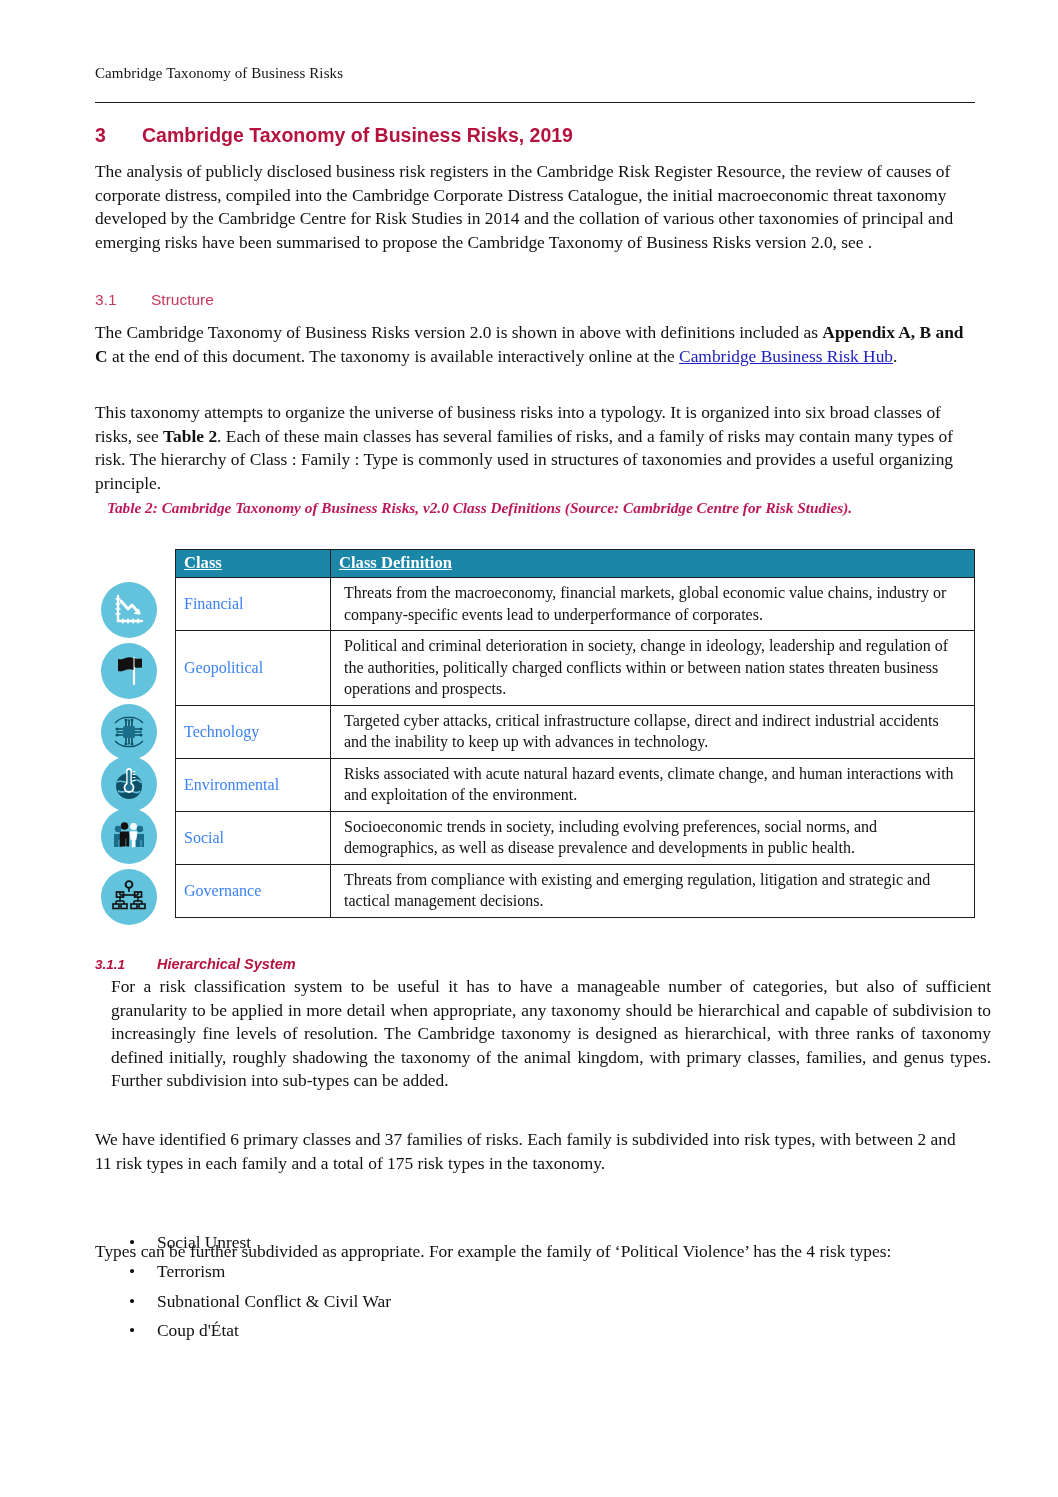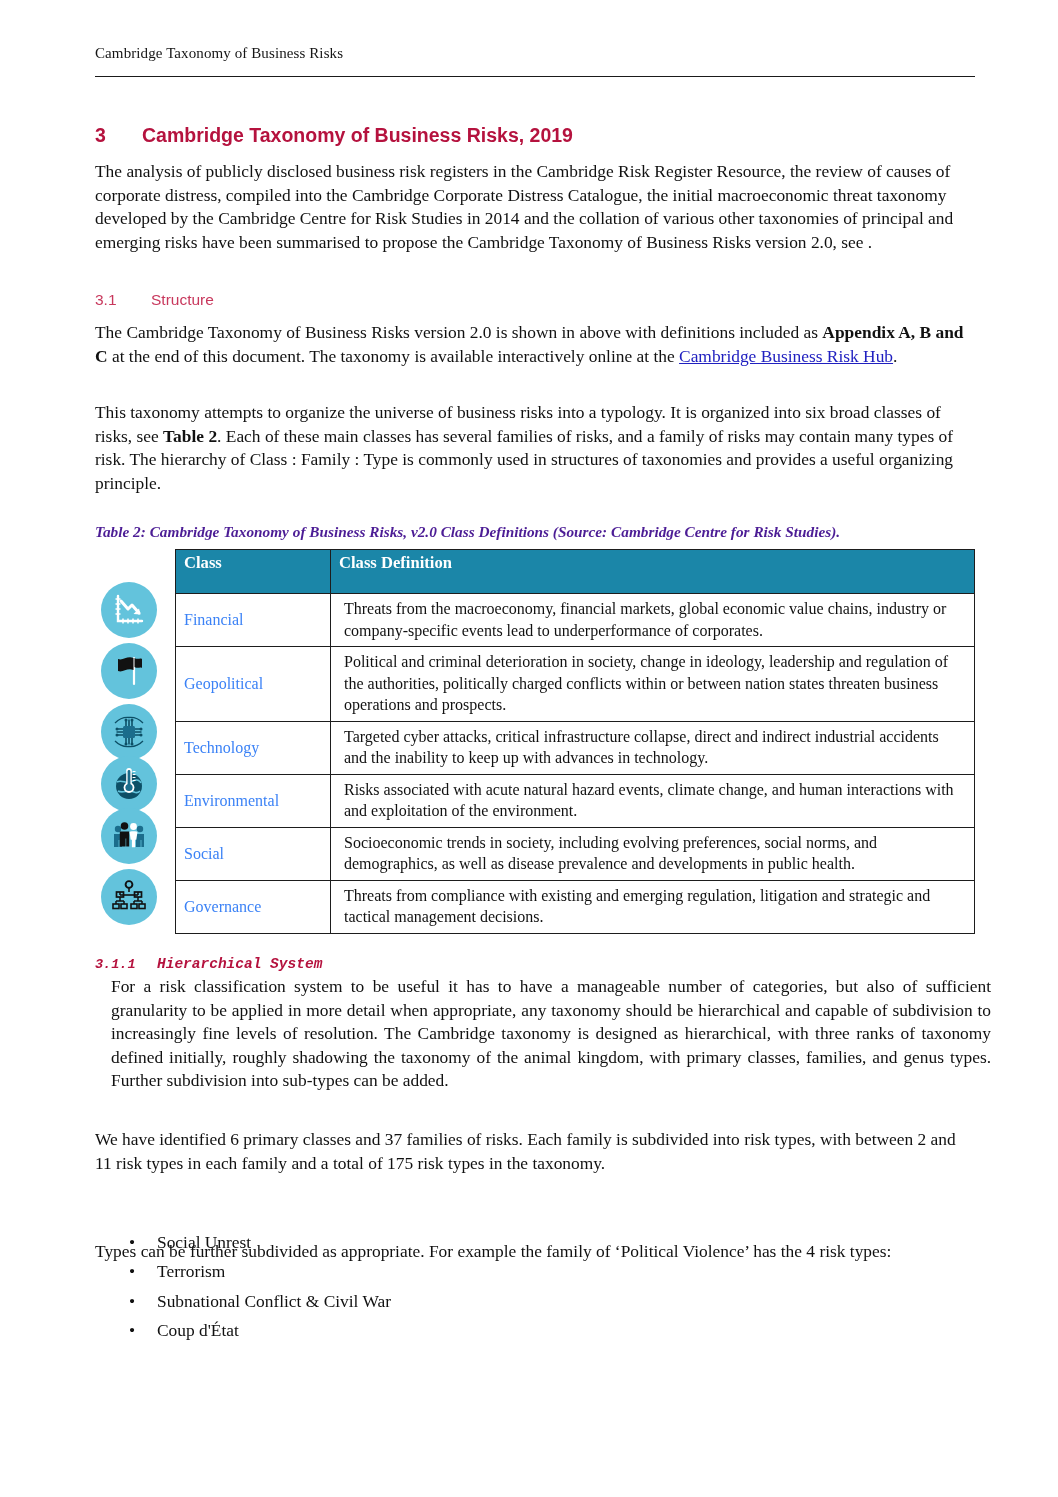--- a/index.html
+++ b/index.html
@@ -22,25 +22,25 @@
     position: absolute;
     left: 95px;
     top: 0;
     width: 880px;
     height: 1497px;
   }
 
   
   .run-header {
     position: absolute;
-    top: 44px;
+    top: 64px;
     left: 0;
     width: 880px;
     border-bottom: 1.6px solid #1a1a1a;
-    padding-bottom: 14px;
+    padding-bottom: 20px;
   }
   .run-header-text {
     font-family: "Liberation Serif", serif;
     font-size: 15px;
     color: #151515;
     letter-spacing: .1px;
   }
 
   
   .h1 {
@@ -63,21 +63,21 @@
     font-size: 15.5px;
     color: #c8375c;
     display: flex;
     align-items: baseline;
   }
   .h2 .num { width: 56px; display: inline-block; }
 
   .h3 {
     position: absolute;
     top: 956px; left: 0;
-    font-family: Liberation Mono, monospace;
+    font-family: Liberation Sans, sans-serif;
     font-style: italic;
     font-weight: bold;
     font-size: 14.5px;
     color: #b5123e;
     display: flex;
     align-items: baseline;
   }
   .h3 .num { width: 62px; display: inline-block; font-size: 13.5px; }
 
   
@@ -90,29 +90,28 @@
     line-height: 23.6px;
     color: #111;
   }
   .para.justify { text-align: justify; margin-left: 16px; }
   .para b { font-weight: bold; }
   .link { color: #2020c0; text-decoration: underline; }
 
   
   .tbl-caption {
     position: absolute;
-    top: 498px; left: 0;
+    top: 498px; left: 12px;
     width: 880px;
     font-family: "Liberation Serif", serif;
     font-weight: bold;
     font-style: italic;
     font-size: 15.3px;
     line-height: 20px;
-    color: #4c1d95;
-    margin-top: 24px;
+    color: #be185d;
   }
 
   
   .tbl-wrap {
     position: absolute;
     top: 549px;
     left: 0;
     width: 880px;
   }
   table.risk {
@@ -127,22 +126,23 @@
     border: 1.3px solid #1d1d1d;
     vertical-align: middle;
   }
   table.risk thead th {
     background: #1b86a8;
     color: #ffffff;
     font-family: "Liberation Serif", serif;
     font-weight: bold;
     font-size: 16.6px;
     text-align: left;
-    padding: 3px 8px 20px 8px;
+    padding: 3px 8px 4px 8px;
     border-color: #1d1d1d;
+    text-decoration: underline;
   }
   .col-class { width: 155px; }
   td.cls {
     font-family: "Liberation Serif", serif;
     font-size: 16px;
     color: #3b82f6;
     padding: 4px 8px;
   }
   td.def {
     font-family: "Liberation Serif", serif;

